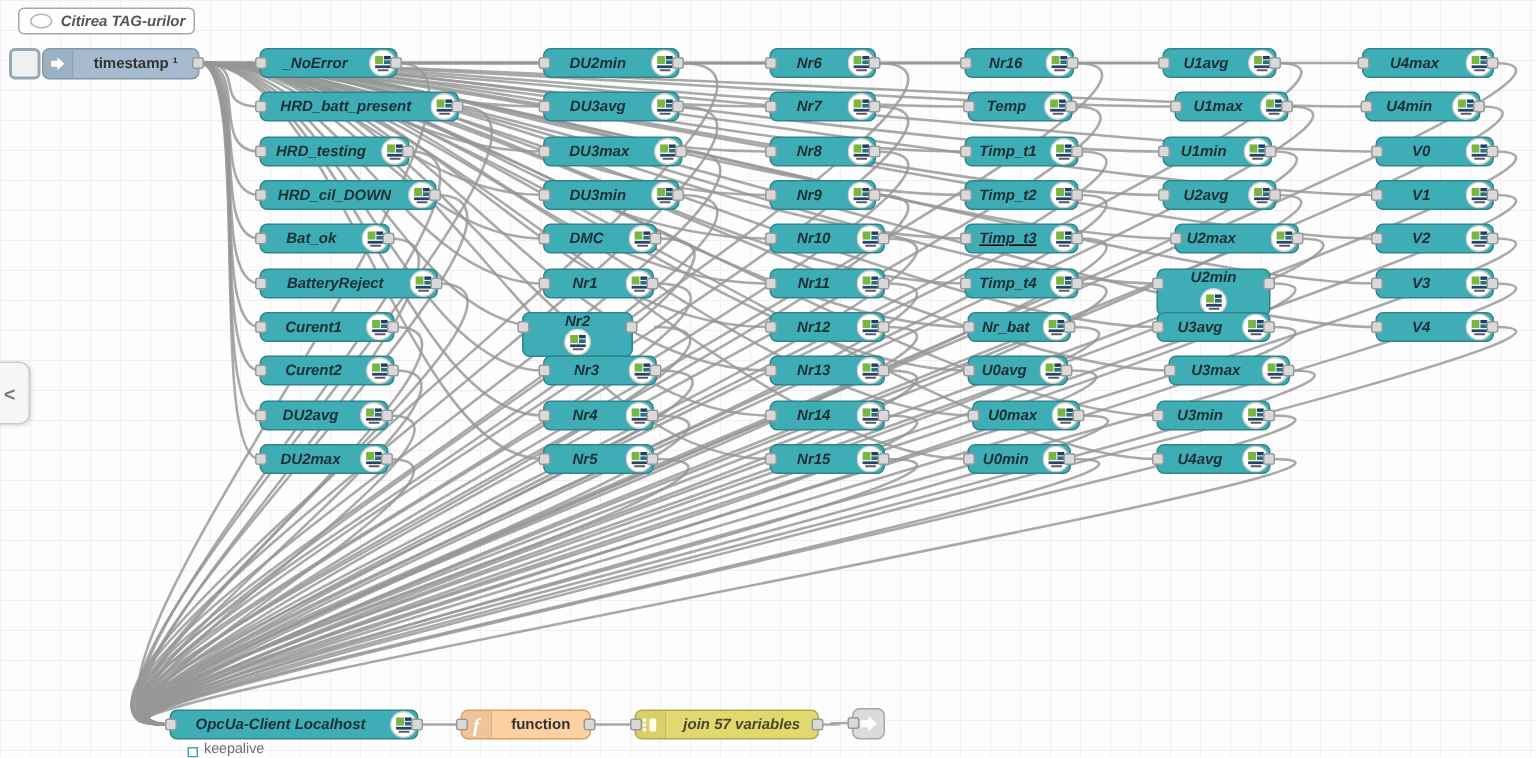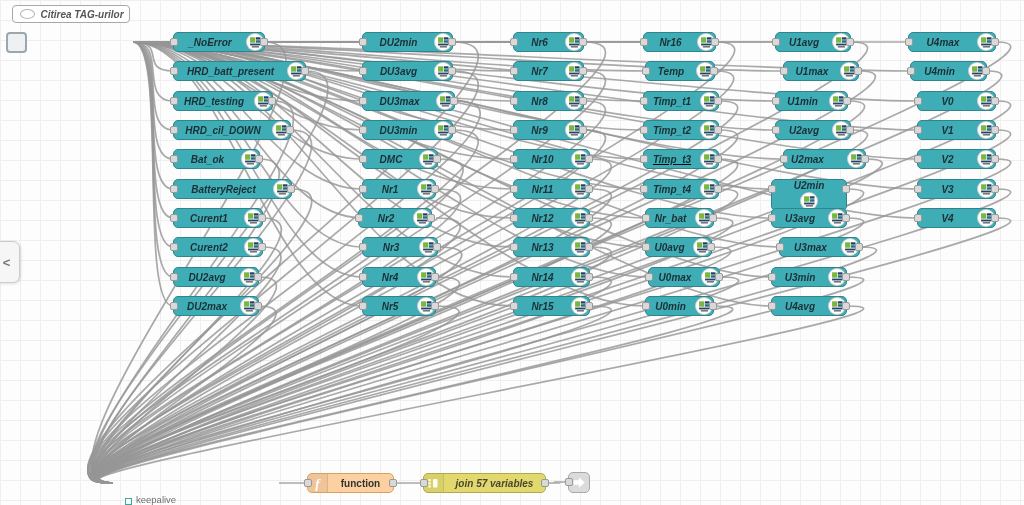--- a/index.html
+++ b/index.html
@@ -197,20 +197,29 @@
       <path d="M 394 483 C 429 483 388 483 423 483" fill="none" stroke="#969696" stroke-width="1.7" stroke-opacity="0.82"></path>
       <path d="M 546 483 C 581 483 533 482 568 482" fill="none" stroke="#969696" stroke-width="1.7" stroke-opacity="0.82"></path>
     </svg>
 
   <div class="node comment" style="left: 12px; top: 5px; width: 118px; height: 18px;">
     <span class="comment-ic"></span>
     <span class="nlabel comment-label">Citirea TAG-urilor</span>
   </div>
 
   <div class="inject-button" style="left: 6px; top: 32px; width: 21px; height: 21px;"></div>
+  <div class="node inject" style="left: 28px; top: 32px; width: 105px; height: 21px;">
+    <span class="icon-region">
+      <svg width="11" height="11" viewBox="0 0 10 10">
+          <path d="M1 3.2h3.8V1L9 5 4.8 9V6.8H1z" fill="#fff"></path>
+        </svg>
+    </span>
+    <span class="nlabel plain">timestamp ¹</span>
+    <span class="port out"></span>
+  </div>
 
   <div id="items">
       <div class="node item" style="left: 173px; top: 32px; width: 92px; height: 20px;">
         <span class="nlabel">_NoError</span>
         <span class="badge">
           <svg width="13" height="13" viewBox="0 0 12 12">
             <rect x="1" y="1.2" width="4.8" height="5" fill="#79b541"></rect>
             <rect x="6.4" y="1.2" width="4.2" height="2.1" fill="#1d3f66"></rect>
             <rect x="6.4" y="3.9" width="4.2" height="2.3" fill="#2a6f7a"></rect>
             <rect x="1" y="7" width="9.6" height="1.7" fill="#24436c"></rect>
@@ -423,21 +432,21 @@
             <rect x="1" y="1.2" width="4.8" height="5" fill="#79b541"></rect>
             <rect x="6.4" y="1.2" width="4.2" height="2.1" fill="#1d3f66"></rect>
             <rect x="6.4" y="3.9" width="4.2" height="2.3" fill="#2a6f7a"></rect>
             <rect x="1" y="7" width="9.6" height="1.7" fill="#24436c"></rect>
             <rect x="2.6" y="9.4" width="6.6" height="1.2" fill="#5a5a5a"></rect>
           </svg>
         </span>
         <span class="port in"></span>
         <span class="port out"></span>
       </div>
-      <div class="node item" style="left: 358px; top: 208px; width: 74px; height: 20px;">
+      <div class="node item" style="left: 348px; top: 208px; width: 74px; height: 30px; flex-direction: column;">
         <span class="nlabel">Nr2</span>
         <span class="badge">
           <svg width="13" height="13" viewBox="0 0 12 12">
             <rect x="1" y="1.2" width="4.8" height="5" fill="#79b541"></rect>
             <rect x="6.4" y="1.2" width="4.2" height="2.1" fill="#1d3f66"></rect>
             <rect x="6.4" y="3.9" width="4.2" height="2.3" fill="#2a6f7a"></rect>
             <rect x="1" y="7" width="9.6" height="1.7" fill="#24436c"></rect>
             <rect x="2.6" y="9.4" width="6.6" height="1.2" fill="#5a5a5a"></rect>
           </svg>
         </span>
@@ -999,20 +1008,34 @@
             <rect x="6.4" y="3.9" width="4.2" height="2.3" fill="#2a6f7a"></rect>
             <rect x="1" y="7" width="9.6" height="1.7" fill="#24436c"></rect>
             <rect x="2.6" y="9.4" width="6.6" height="1.2" fill="#5a5a5a"></rect>
           </svg>
         </span>
         <span class="port in"></span>
         <span class="port out"></span>
       </div>
     </div>
 
+  <div class="node item" id="client" style="left: 113px; top: 473px; width: 166px; height: 20px;">
+    <span class="nlabel">OpcUa-Client Localhost</span>
+    <span class="badge js-badge">
+        <svg width="13" height="13" viewBox="0 0 12 12">
+          <rect x="1" y="1.2" width="4.8" height="5" fill="#79b541"></rect>
+          <rect x="6.4" y="1.2" width="4.2" height="2.1" fill="#1d3f66"></rect>
+          <rect x="6.4" y="3.9" width="4.2" height="2.3" fill="#2a6f7a"></rect>
+          <rect x="1" y="7" width="9.6" height="1.7" fill="#24436c"></rect>
+          <rect x="2.6" y="9.4" width="6.6" height="1.2" fill="#5a5a5a"></rect>
+        </svg>
+      </span>
+    <span class="port in"></span>
+    <span class="port out"></span>
+  </div>
   <div class="status" style="left: 125px; top: 494px;">
     <span class="status-shape"></span>
     <span class="status-text">keepalive</span>
   </div>
 
   <div class="node function-node" id="fnode" style="left: 307px; top: 473px; width: 87px; height: 20px;">
     <span class="icon-region">
       <span class="f-glyph">f</span>
     </span>
     <span class="nlabel plain">function</span>

